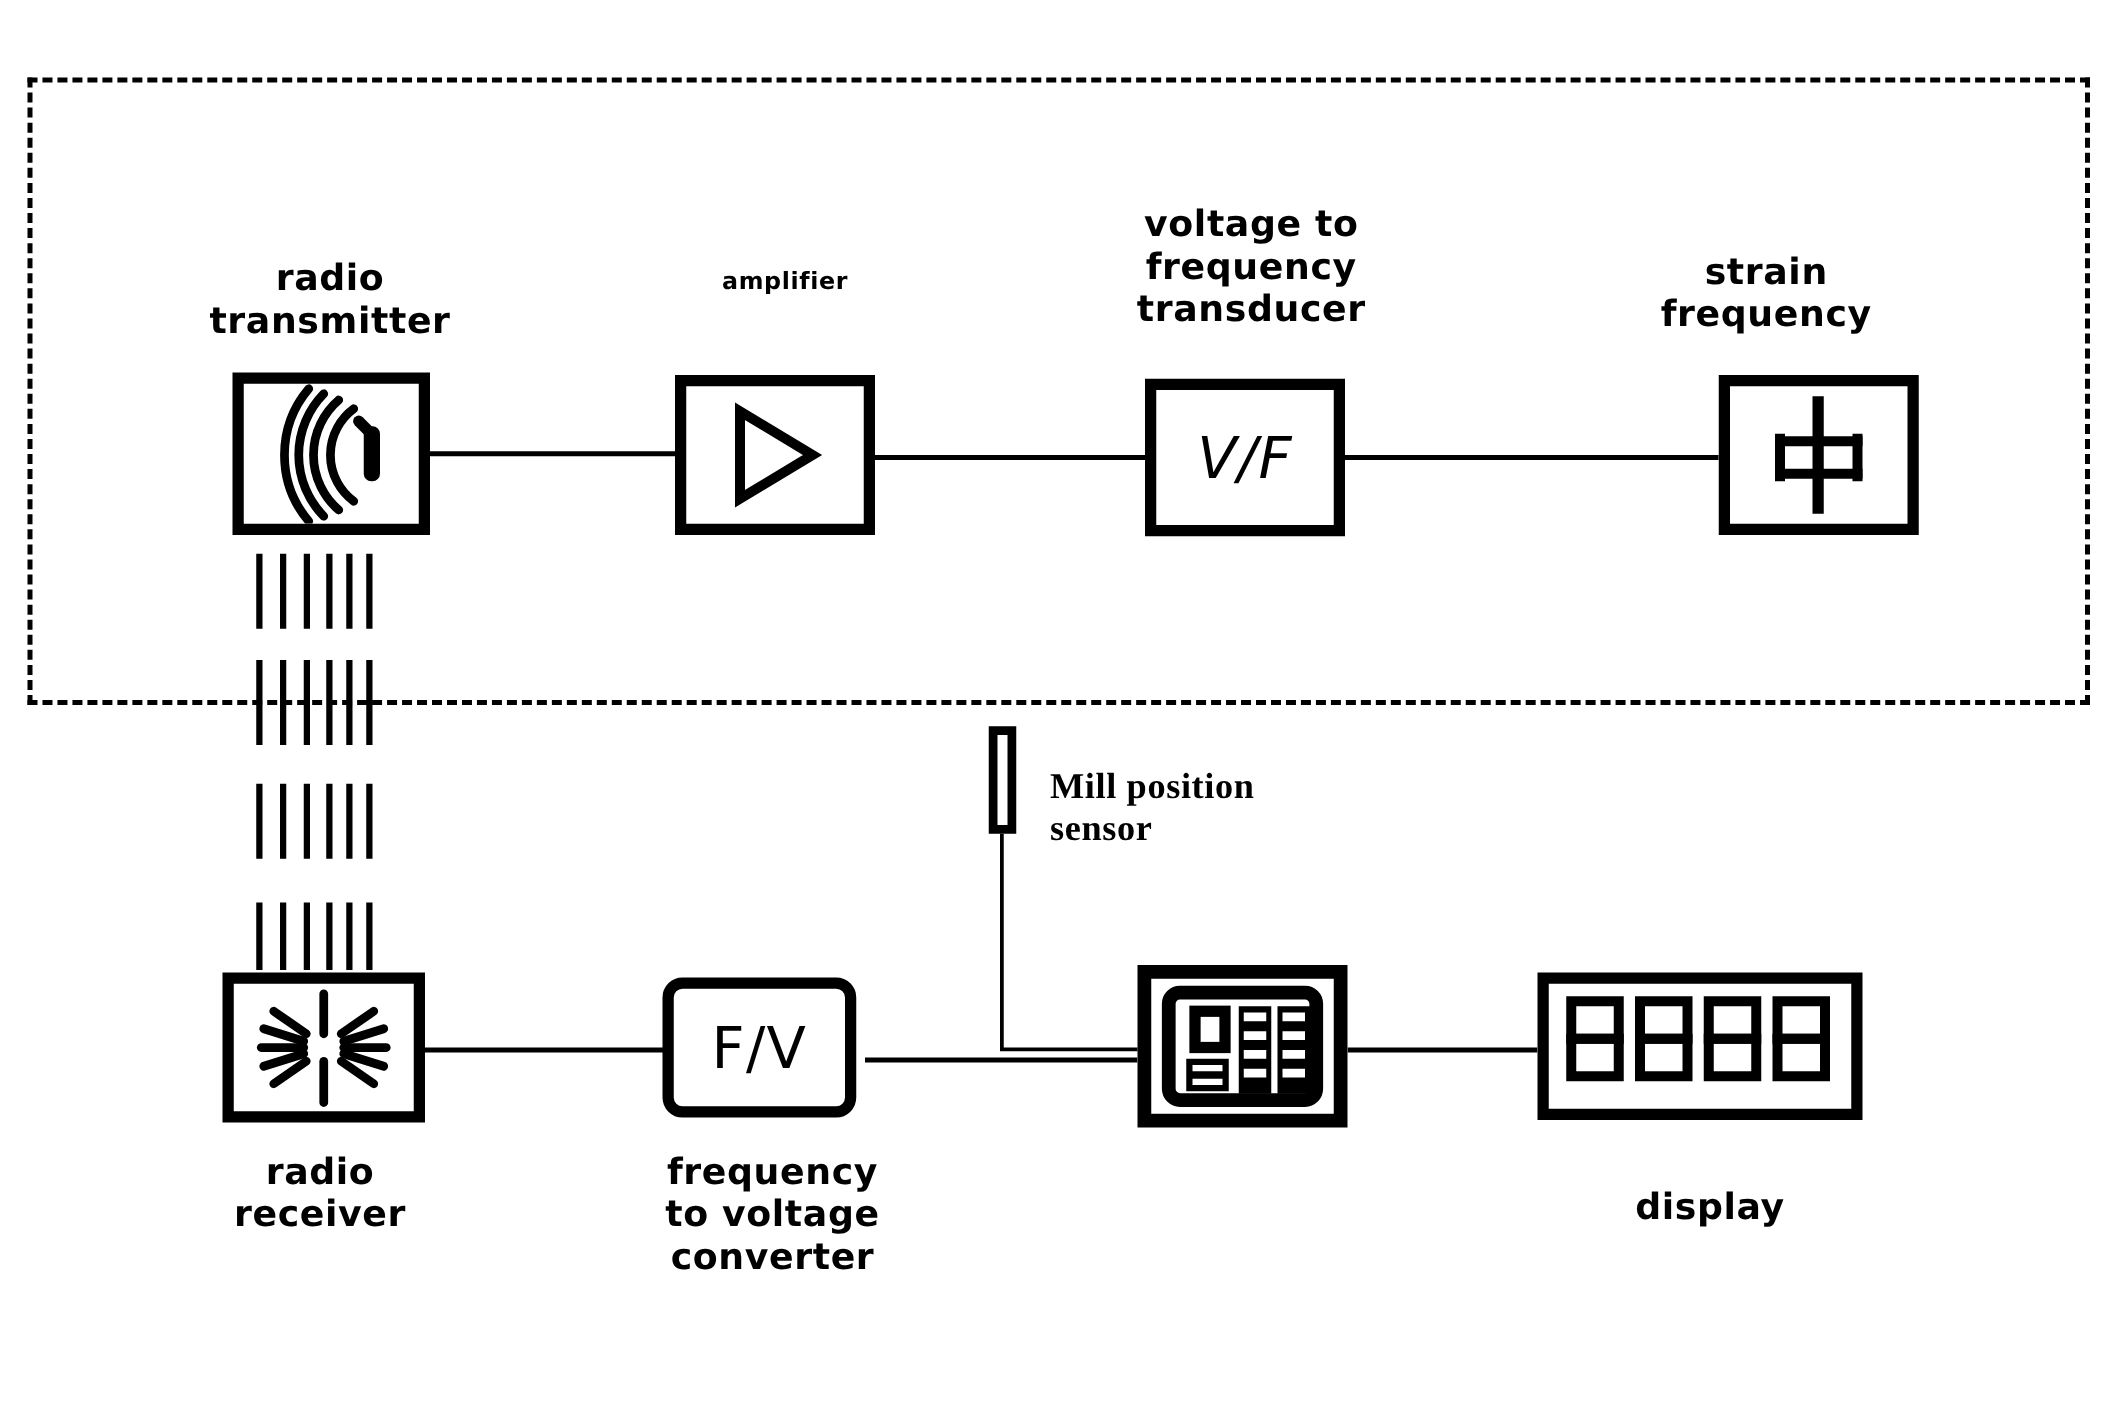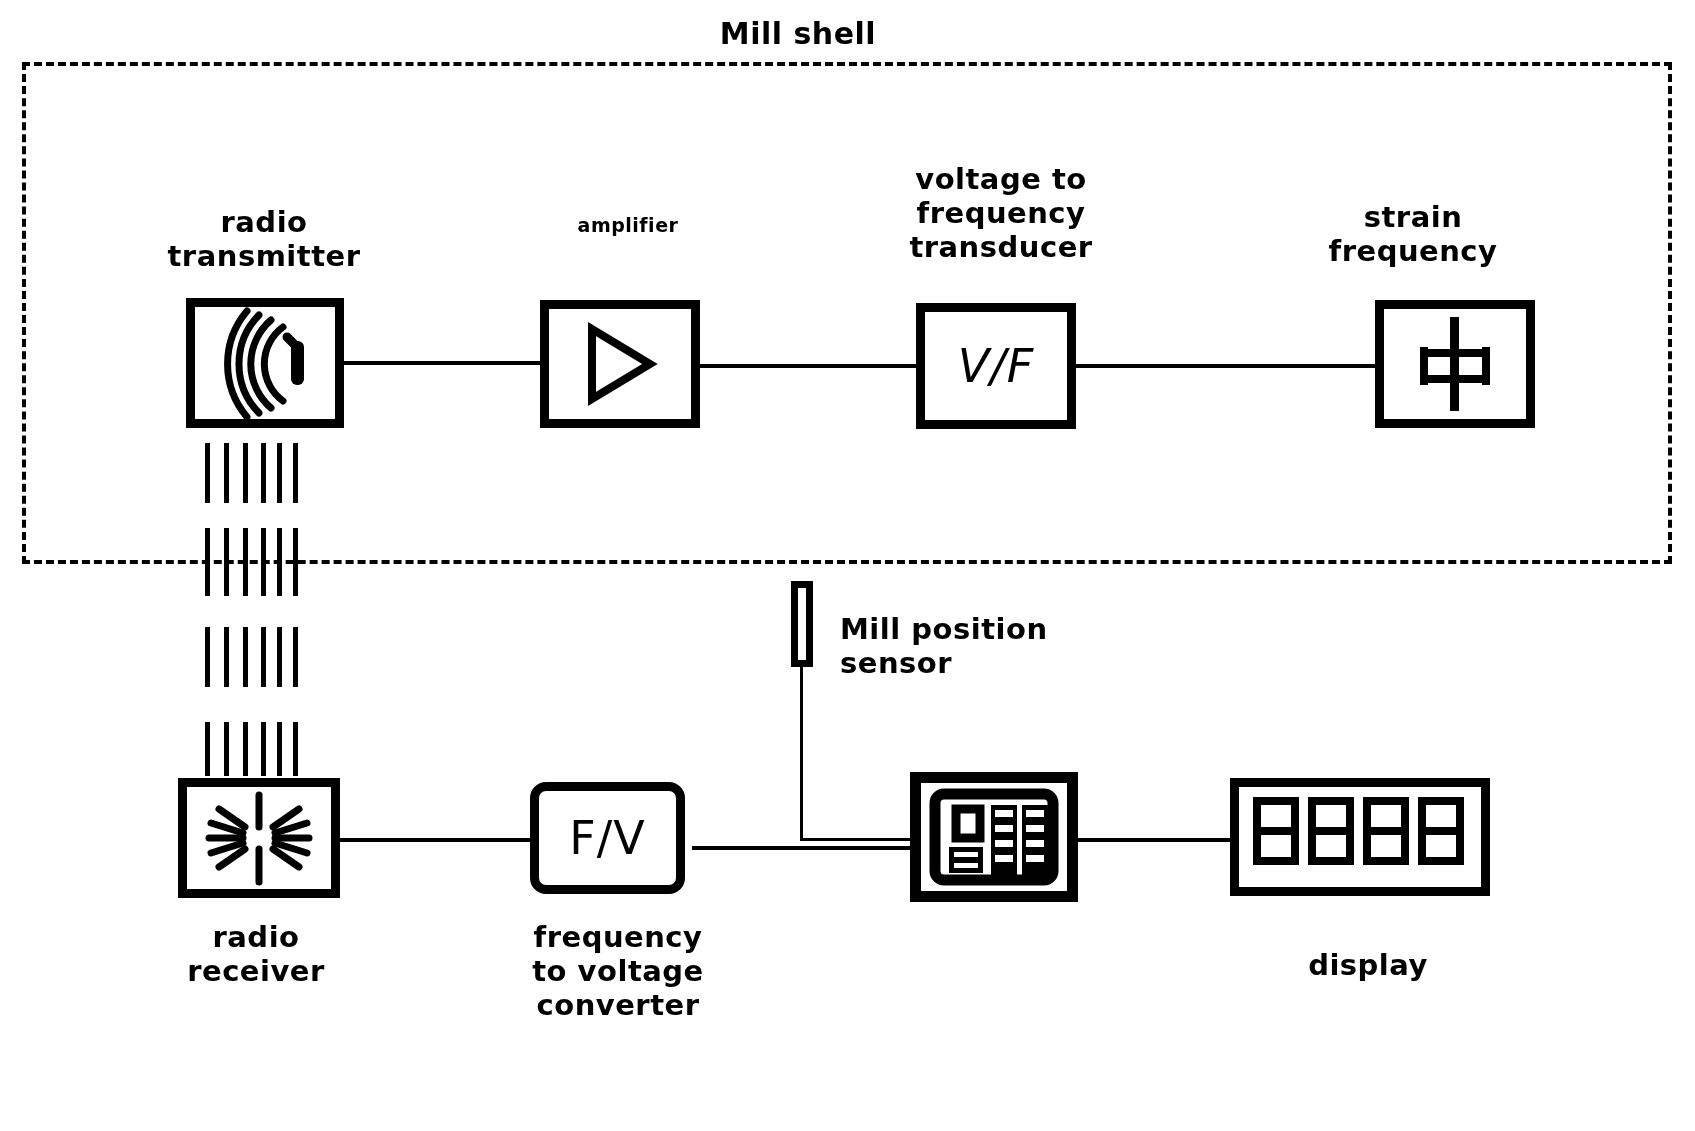--- a/index.html
+++ b/index.html
@@ -121,21 +121,21 @@
   #mill-pos-sensor {
     position: absolute;
     left: 791px; top: 581px;
     width: 22px; height: 86px;
     box-sizing: border-box;
     border: 7px solid #000;
     background: #fff;
   }
   #mill-pos-label {
     left: 840px; top: 612px; width: 220px;
-    font-size: 29px; text-align: left;
+    font-size: 29px; text-align: left; font-family: Liberation Serif, serif;
   }
   #sensor-wire-v {
     left: 800px; top: 667px; height: 173px; width: 3px;
   }
   #sensor-wire-h {
     left: 800px; top: 838px; width: 112px; height: 3px;
   }
 
   
   .wave-group { position: absolute; }
@@ -145,21 +145,20 @@
     width: 5px;
   }
 </style>
 </head>
 <body>
 
 <div id="canvas">
 
   <div id="mill-shell-box"></div>
   <div class="lbl" id="mill-shell-title"></div>
-  <div class="lbl" id="mill-shell-title" style="left:598px;top:16px;width:400px;font-size:30px;">Mill shell</div>
 
   <div class="wire" style="left:344px; top:361px; width:196px;"></div>
   <div class="wire" style="left:700px; top:364px; width:216px;"></div>
   <div class="wire" style="left:1076px; top:364px; width:299px;"></div>
 
   <div class="lbl" id="tx-label">radio
 transmitter</div>
   <div class="blk" id="radio-transmitter-block">
     <div class="blk-inner">
       <svg width="140" height="112" viewBox="0 0 140 112" style="position:absolute;left:0;top:0;">

